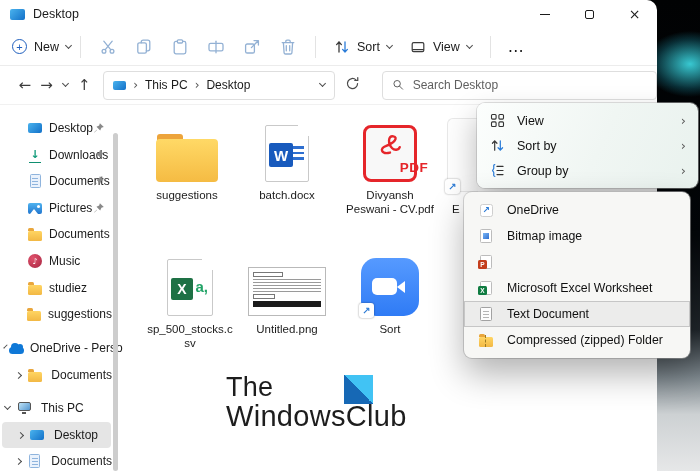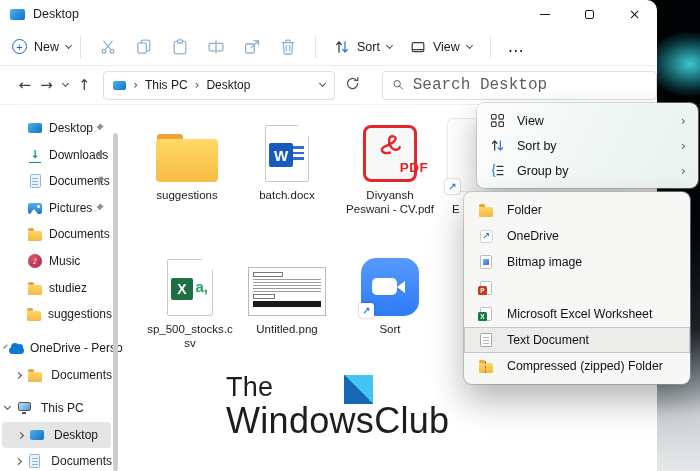--- a/index.html
+++ b/index.html
@@ -36,21 +36,21 @@
   .ddbtn {display:flex;align-items:center;gap:7px;background:none;border:none;font-size:12.5px;color:#1b1b1b;margin:0 9px;font-family:inherit}
   .more {font-size:16px;background:none;border:none;margin-left:8px;color:#1b1b1b;letter-spacing:1px}
 
   
   .addr {height:39px;display:flex;align-items:center;padding-left:14px;border-bottom:1px solid #f1f1f1}
   .nav {color:#3d3d3d;font-size:15px;width:22px;text-align:center}
   .abox {margin-left:8px;width:234px;height:29px;border:1px solid #dedede;border-radius:4px;display:flex;align-items:center;padding:0 9px;gap:7px;font-size:12px}
   .crumb-sep {color:#555;font-size:12px}
   .spacer {flex:1}
   .sbox {margin-left:22px;width:278px;height:29px;border:1px solid #dedede;border-radius:4px;display:flex;align-items:center;padding:0 9px;gap:8px}
-  .sbox input {border:none;outline:none;font-size:16px;color:#444;width:100%;font-family:Liberation Mono, monospace;background:transparent}
+  .sbox input {border:none;outline:none;font-size:12px;color:#444;width:100%;font-family:Liberation Sans, sans-serif;background:transparent}
   .sbox input::placeholder {color:#5f5f5f}
 
   
   .bodyarea {position:absolute;top:106px;left:0;right:0;bottom:0}
 
   
   .srow {position:absolute;left:0;width:112px;height:26px;display:flex;align-items:center;font-size:12px;white-space:nowrap}
   .srow.qa {padding-left:24px}
   .srow.root {padding-left:5px;gap:3px}
   .srow.child {padding-left:16px;gap:3px}
@@ -118,21 +118,21 @@
   .sc-badge {position:absolute;left:-2px;bottom:-2px;width:15px;height:15px;background:#fff;border-radius:3px;box-shadow:0 0 2px rgba(0,0,0,.45);display:flex;align-items:center;justify-content:center;color:#2d7cd6;font-weight:bold;font-size:10px}
 
   
   .hid-panel {position:absolute;left:447px;top:12px;width:31px;height:74px;background:#fdfdfd;border:1px solid #e8e8e8;border-right:none;border-radius:6px 0 0 6px;z-index:3}
   .hid-badge {position:absolute;left:445px;top:73px;width:15px;height:15px;background:#fff;border-radius:3px;box-shadow:0 0 2px rgba(0,0,0,.4);display:flex;align-items:center;justify-content:center;color:#2d7cd6;font-weight:bold;font-size:10px;z-index:3}
   .hid-label {position:absolute;left:452px;top:97px;font-size:11.5px;z-index:3}
 
   
   .wm {position:absolute;left:226px;top:266px;z-index:4;color:#1d1d1d}
   .wm .l1 {font-size:27px;letter-spacing:.3px}
-  .wm .l2 {font-size:36px;margin-top:-3px;letter-spacing:.3px}
+  .wm .l2 {font-size:29px;margin-top:-3px;letter-spacing:.3px}
   .logo {position:absolute;left:118px;top:3px;width:29px;height:29px;background:linear-gradient(225deg,#41c3f4 0 50%,#1668b5 50% 100%)}
 
   
   .menu1 {position:absolute;left:477px;top:103px;width:221px;z-index:10;padding:5px 0;border-radius:8px;
     background:linear-gradient(115deg,#fcfefd 0%,#f0f6f3 55%,#e9f2ee 100%);
     box-shadow:0 14px 30px rgba(0,0,0,.28),0 0 0 1px rgba(195,195,195,.5)}
   .m1i {height:25px;display:flex;align-items:center;padding:0 12px 0 11px;font-size:12.5px;color:#111;gap:11px}
   .m1i .mic {width:18px;display:flex;justify-content:center}
   .m1i .arr {margin-left:auto;color:#5a5a5a;font-size:13px}
 
@@ -492,26 +492,20 @@
           </svg>
         </span>
       <span>Group by</span>
       <span class="arr g">›</span>
     </div>
   </div>
 
   <div class="menu2">
     <div class="m2i">
       <span class="m2ic">
-          <span class="ic-folder-s"></span>
-        </span>
-      <span>Folder</span>
-    </div>
-    <div class="m2i">
-      <span class="m2ic">
           <span class="ic-short g">↗</span>
         </span>
       <span>OneDrive</span>
     </div>
     <div class="m2i">
       <span class="m2ic">
           <span class="mp bmp"></span>
         </span>
       <span>Bitmap image</span>
     </div>

